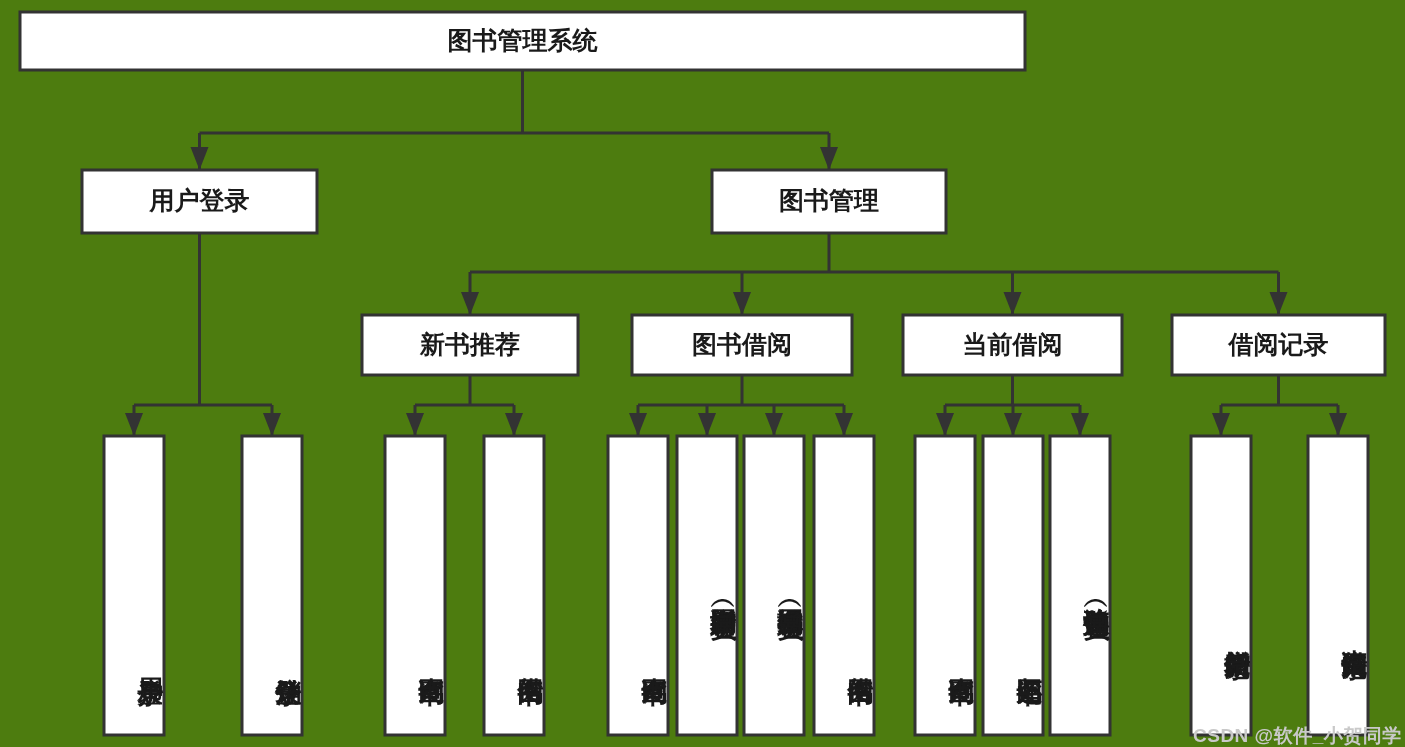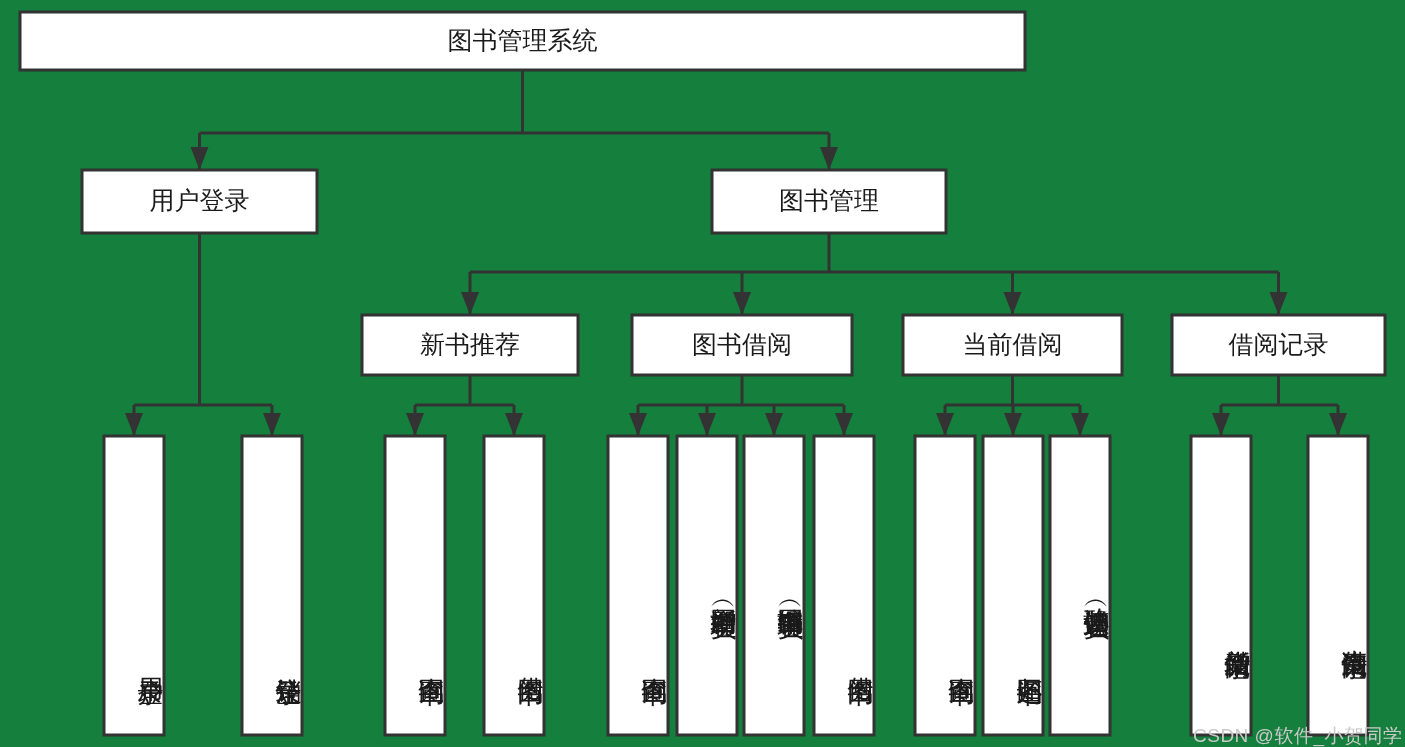--- a/index.html
+++ b/index.html
@@ -7,22 +7,23 @@
     padding: 0;
     background: #ffffff;
   }
   body {
     font-family: "Liberation Sans", "DejaVu Sans", sans-serif;
   }
   #canvas {
     position: relative;
     width: 1405px;
     height: 747px;
-    background: #15803d;
+    background: #4d7c0f;
     overflow: hidden;
+    font-weight: bold;
   }
   svg.diagram {
     position: absolute;
     left: 0;
     top: 0;
     width: 1405px;
     height: 747px;
   }
   .node-rect {
     fill: #ffffff;

